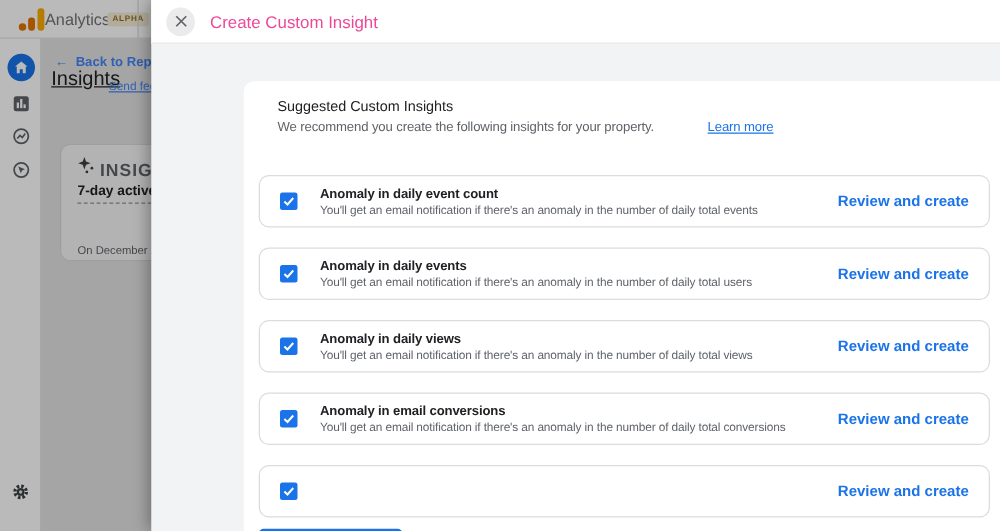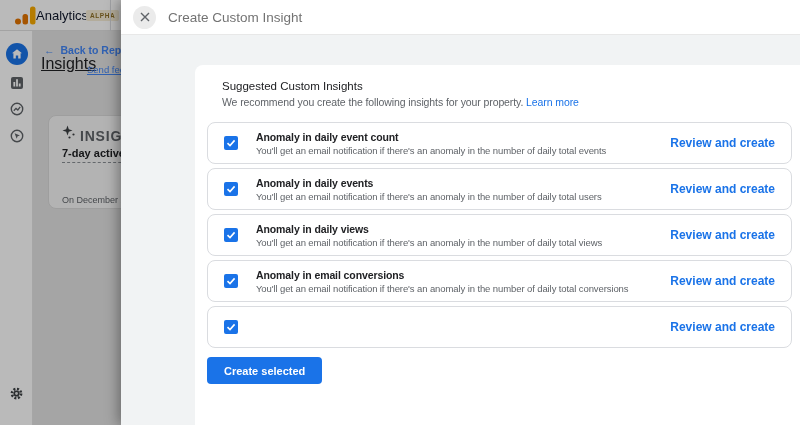--- a/index.html
+++ b/index.html
@@ -3,21 +3,21 @@
 <meta charset="utf-8">
 <style>
   * { margin:0; padding:0; box-sizing:border-box; }
   html,body { width:800px; height:425px; overflow:hidden; }
   body { font-family:"Liberation Sans", sans-serif; position:relative; background:#e3e3e3; }
 
   
   .topbar { position:absolute; left:0; top:0; width:800px; height:31px; background:#fff;
             border-bottom:1px solid #e0e0e0; z-index:1; }
   .ga-logo { position:absolute; left:13px; top:5px; }
-  .brand { position:absolute; left:36px; top:8px; font-size:13px; color:#0f172a; }
+  .brand { position:absolute; left:36px; top:8px; font-size:13px; color:#737373; }
   .alpha-badge { position:absolute; left:86px; top:10px; background:#f6ecd5; color:#8f7026;
                  font-size:6.5px; font-weight:bold; letter-spacing:.6px; padding:2px 4px; border-radius:2px; }
   .topbar-divider { position:absolute; left:110px; top:0; width:1px; height:31px; background:#dadce0; }
 
   .sidebar { position:absolute; left:0; top:31px; width:33px; height:394px; background:#fff;
              border-right:1px solid #e4e4e4; z-index:1; }
   .nav-item { position:absolute; left:0; width:33px; display:flex; justify-content:center; }
   .home-circle { width:22px; height:22px; border-radius:50%; background:#1a73e8;
                  display:flex; align-items:center; justify-content:center; }
 
@@ -42,29 +42,29 @@
   .scrim { position:absolute; inset:0; background:rgba(0,0,0,.27); z-index:5; }
 
   
   .modal { position:absolute; left:121px; top:0; width:679px; height:425px; background:#f1f3f4;
            z-index:10; box-shadow:-3px 0 12px rgba(0,0,0,.35); }
   .modal-header { position:absolute; left:0; top:0; right:0; height:35px; background:#fff;
                   border-bottom:1px solid #e8e8e8; }
   .close-btn { position:absolute; left:12px; top:6px; width:23px; height:23px; border-radius:50%;
                background:#ebebeb; border:none; display:flex; align-items:center; justify-content:center;
                cursor:pointer; }
-  .modal-title { position:absolute; left:47px; top:0; line-height:35px; font-size:13.5px; color:#737373; }
+  .modal-title { position:absolute; left:47px; top:0; line-height:35px; font-size:13.5px; color:#ec4899; }
 
   .panel { position:absolute; left:74px; top:65px; right:0; bottom:0; background:#fff;
            border-top-left-radius:8px; padding:0 8px 0 12px; }
   .section-head { margin:15px 0 0 15px; font-size:11.5px; font-weight:normal; color:#202124; }
   .section-desc { margin:4px 0 0 15px; font-size:10.5px; color:#5f6368; letter-spacing:-.1px; }
-  .learn-more { color:#1a73e8; cursor:pointer; }
-
-  .rows { margin-top:14px; display:flex; flex-direction:column; gap:4px; }
+  .learn-more { color:#1a73e8; text-decoration:underline; cursor:pointer;margin-left:40px; }
+
+  .rows { margin-top:32px; display:flex; flex-direction:column; gap:16px; }
   .row-card { display:flex; align-items:center; height:42px; background:#fff;
               border:1px solid #dadce0; border-radius:8px; padding:0 16px; }
   .checkbox { width:14px; height:14px; background:#1a73e8; border-radius:2px; flex:0 0 auto;
               display:flex; align-items:center; justify-content:center; cursor:pointer; }
   .row-text { margin-left:18px; }
   .row-title { font-size:10.5px; font-weight:bold; color:#202124; letter-spacing:-.1px; }
   .row-desc { font-size:9.5px; color:#5f6368; margin-top:2px; letter-spacing:-.1px; }
   .row-action { margin-left:auto; font-size:12px; color:#1a73e8; font-weight:bold;
                 white-space:nowrap; cursor:pointer; }
 

